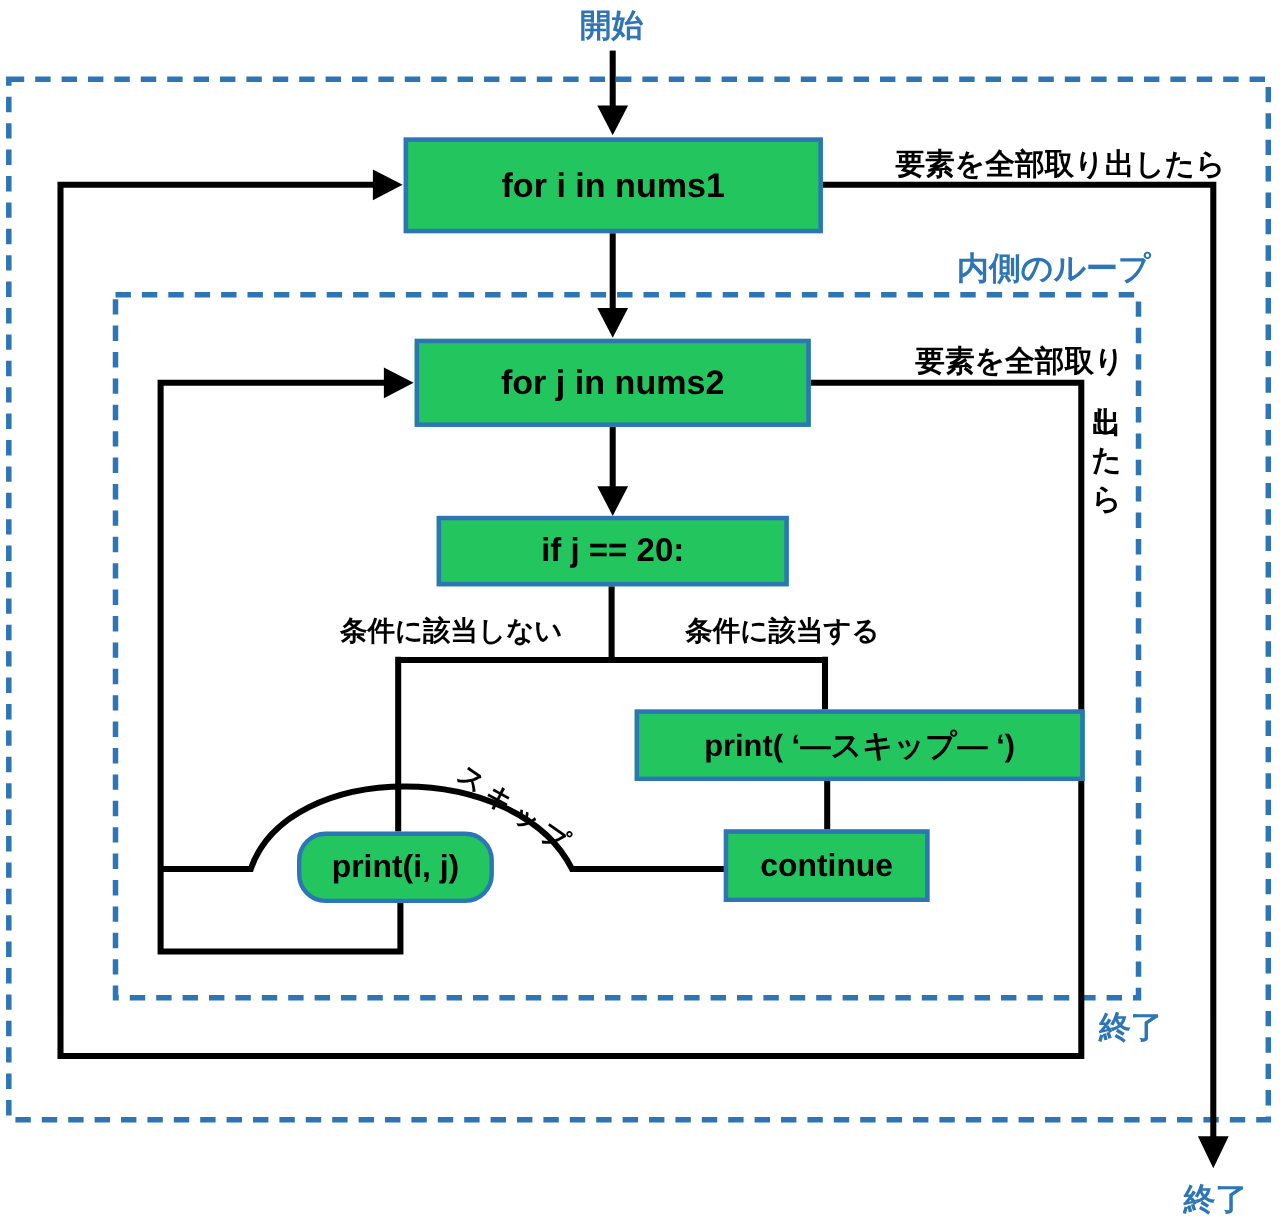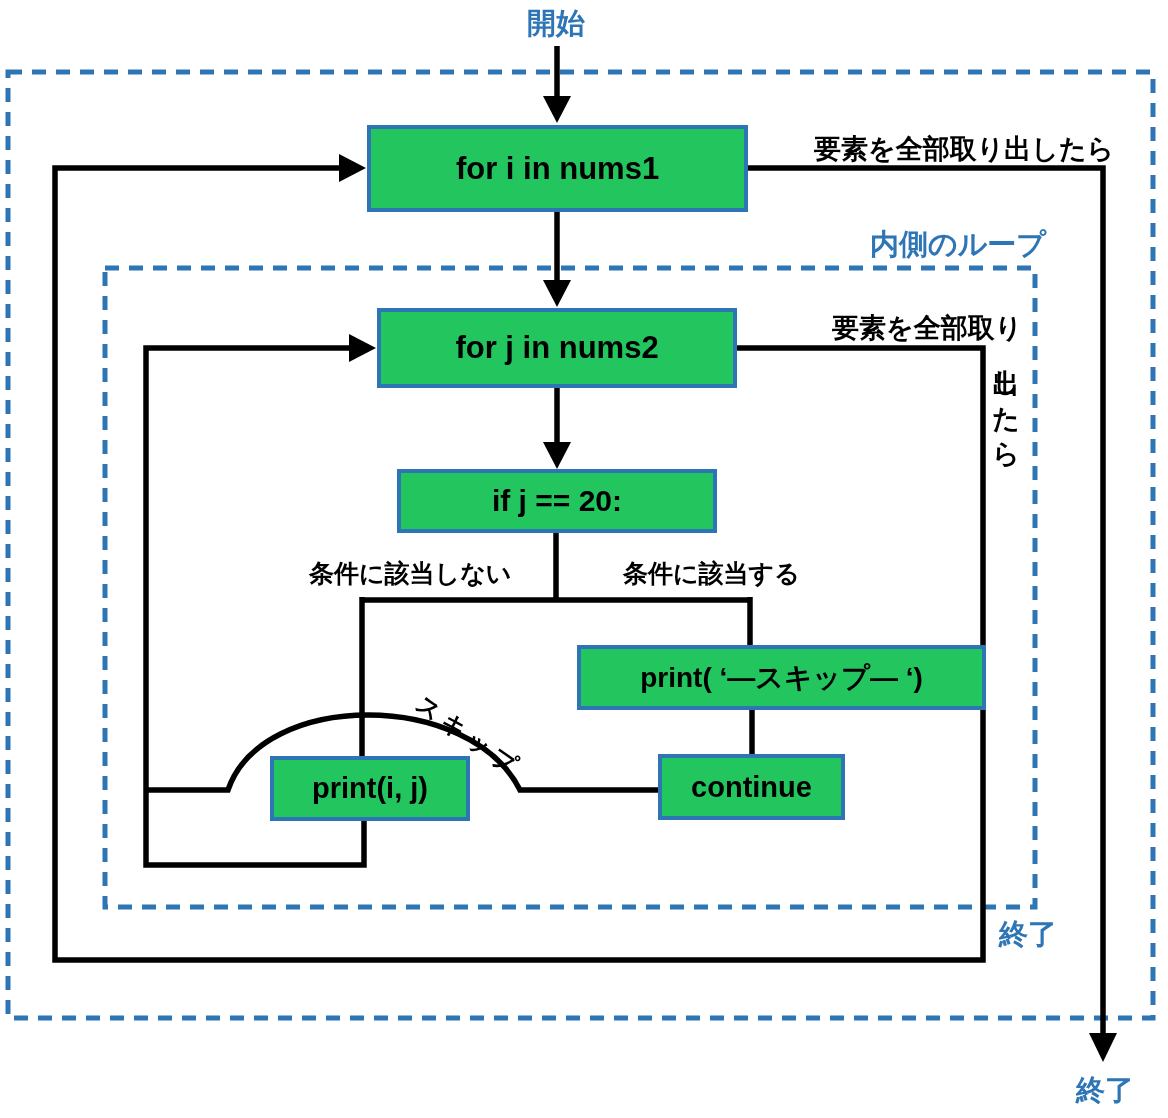--- a/index.html
+++ b/index.html
@@ -68,21 +68,21 @@
   </svg>
 
   <div class="node" style="left:367px; top:125px; width:381px; height:87px; font-size:31px;">for i in nums1</div>
 
   <div class="node" style="left:377px; top:308px; width:360px; height:80px; font-size:31px;">for j in nums2</div>
 
   <div class="node" style="left:397px; top:469px; width:320px; height:64px; font-size:30px;">if j == 20:</div>
 
   <div class="node" style="left:577px; top:645px; width:409px; height:65px; font-size:28px;">print( ‘―スキップ― ‘)</div>
 
-  <div class="node" style="left:270px; top:756px; width:200px; height:65px; font-size:29px;">print(i, j)</div>
+  <div class="node" style="left:270px; top:756px; width:179px; height:65px; font-size:29px;border-radius:26px;">print(i, j)</div>
 
   <div class="node" style="left:658px; top:754px; width:187px; height:66px; font-size:29px;">continue</div>
 
   <div class="lbl blue" style="left:527px; top:4px; font-size:29px;">開始</div>
 
 
   <div class="lbl blue" style="left:870px; top:225px; font-size:29px;">内側のループ</div>
 
   <div class="lbl black" style="left:814px; top:131px; font-size:27px;">要素を全部取り出したら</div>
 

